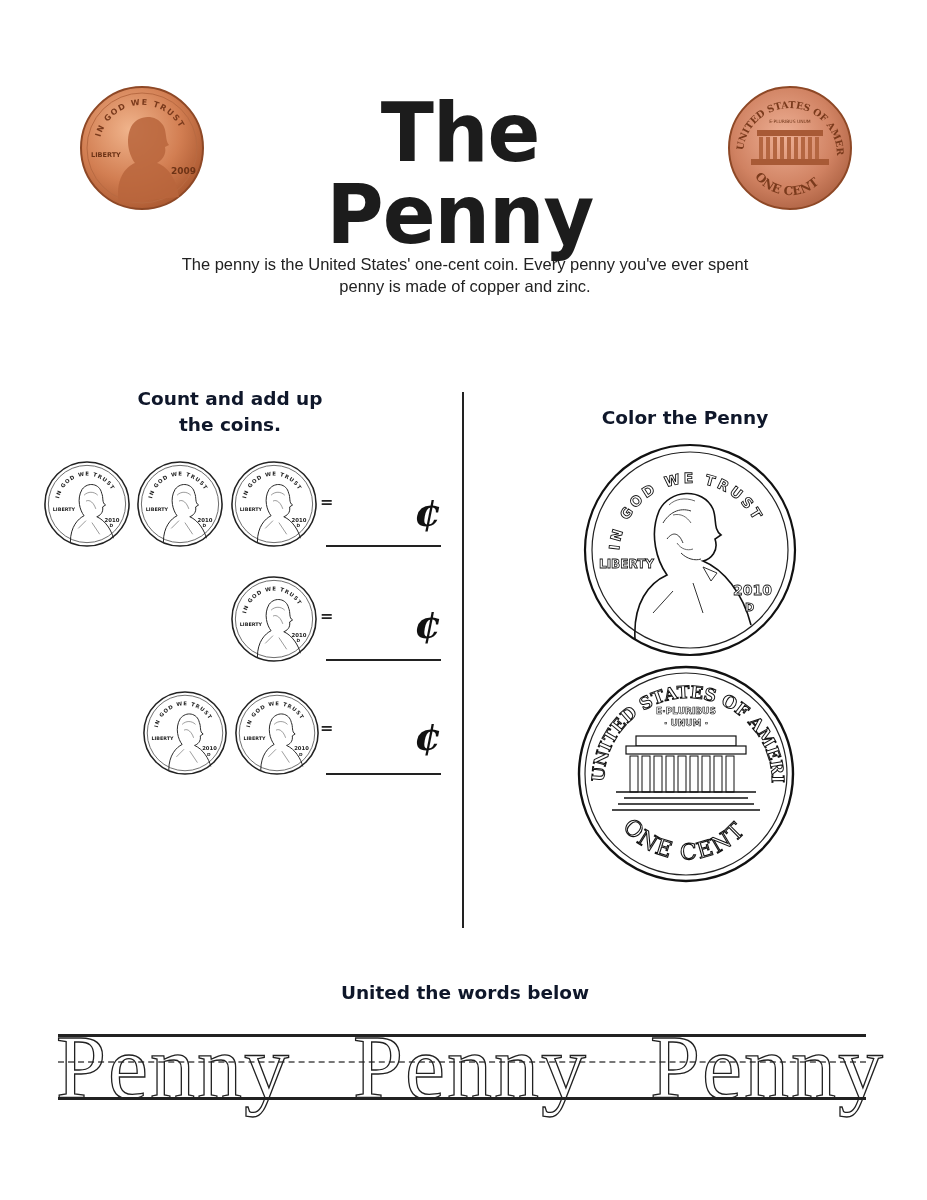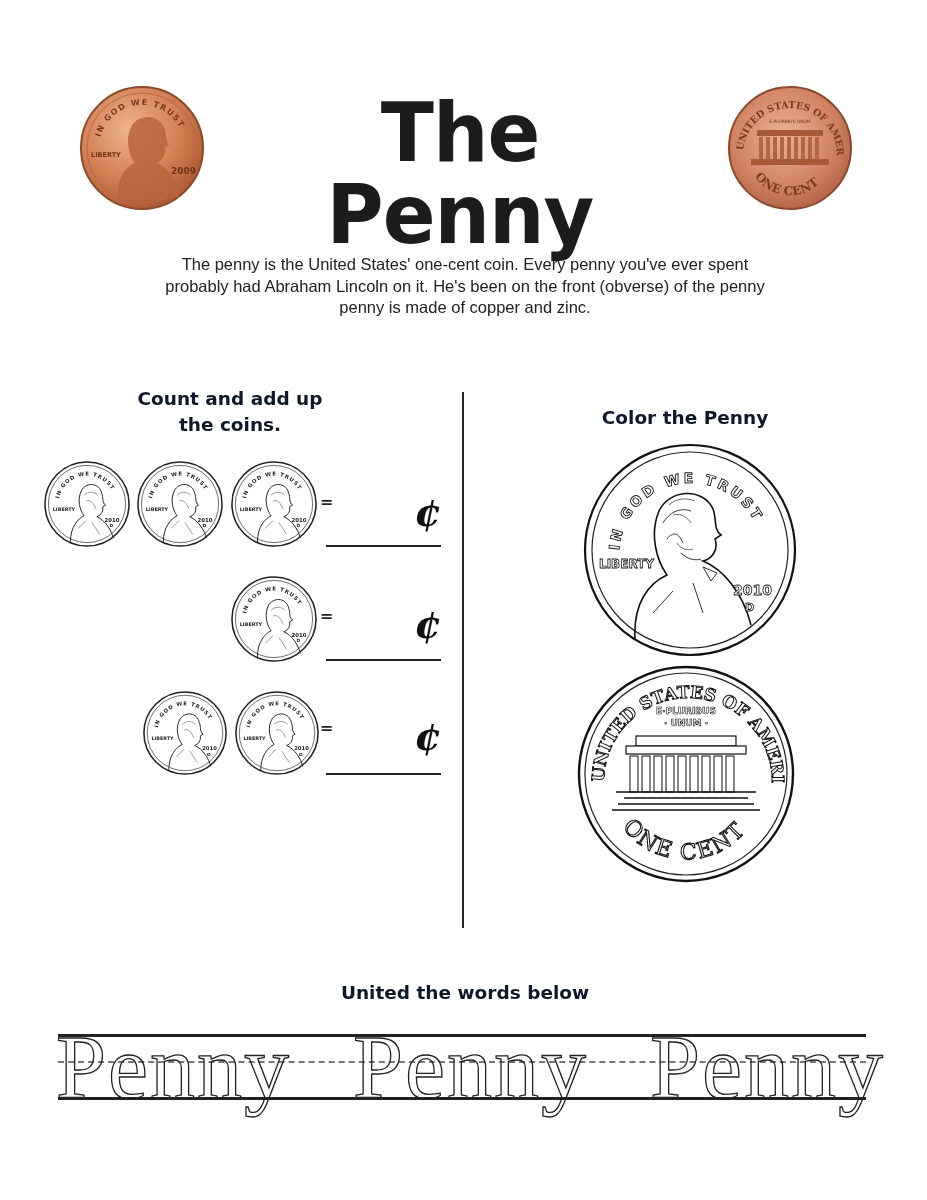--- a/index.html
+++ b/index.html
@@ -75,21 +75,20 @@
         <rect x="81" y="52" width="4" height="22"></rect>
       <rect x="88" y="52" width="4" height="22"></rect>
     </g>
     <rect x="24" y="74" width="78" height="6" fill="#a85a36"></rect>
     <text font-size="12" font-weight="bold" fill="#7a3a1c" font-family="DejaVu Serif, serif"><textPath href="#arcBotR" startOffset="12%">ONE CENT</textPath></text>
   </svg>
 </div>
 
 <div class="abs intro">
   <div>The penny is the United States' one-cent coin. Every penny you've ever spent</div>
-  <div>probably had Abraham Lincoln on it. He's been on the front (obverse) of the penny</div>
   <div>penny is made of copper and zinc.</div>
 </div>
 
 <div class="abs heading" style="left:110px;top:386px;width:240px;">
   <div>Count and add up</div>
   <div>the coins.</div>
 </div>
 
 <svg width="0" height="0" style="position:absolute">
   <defs>

